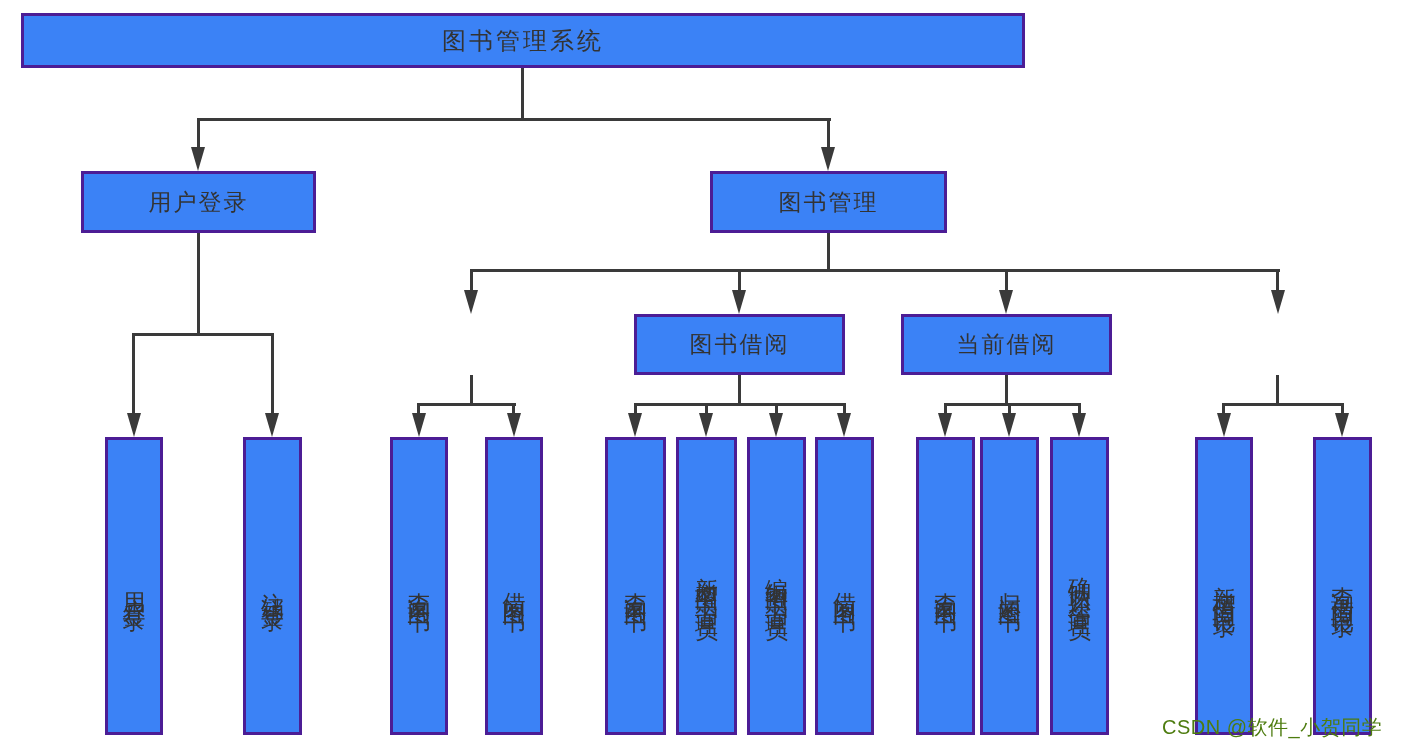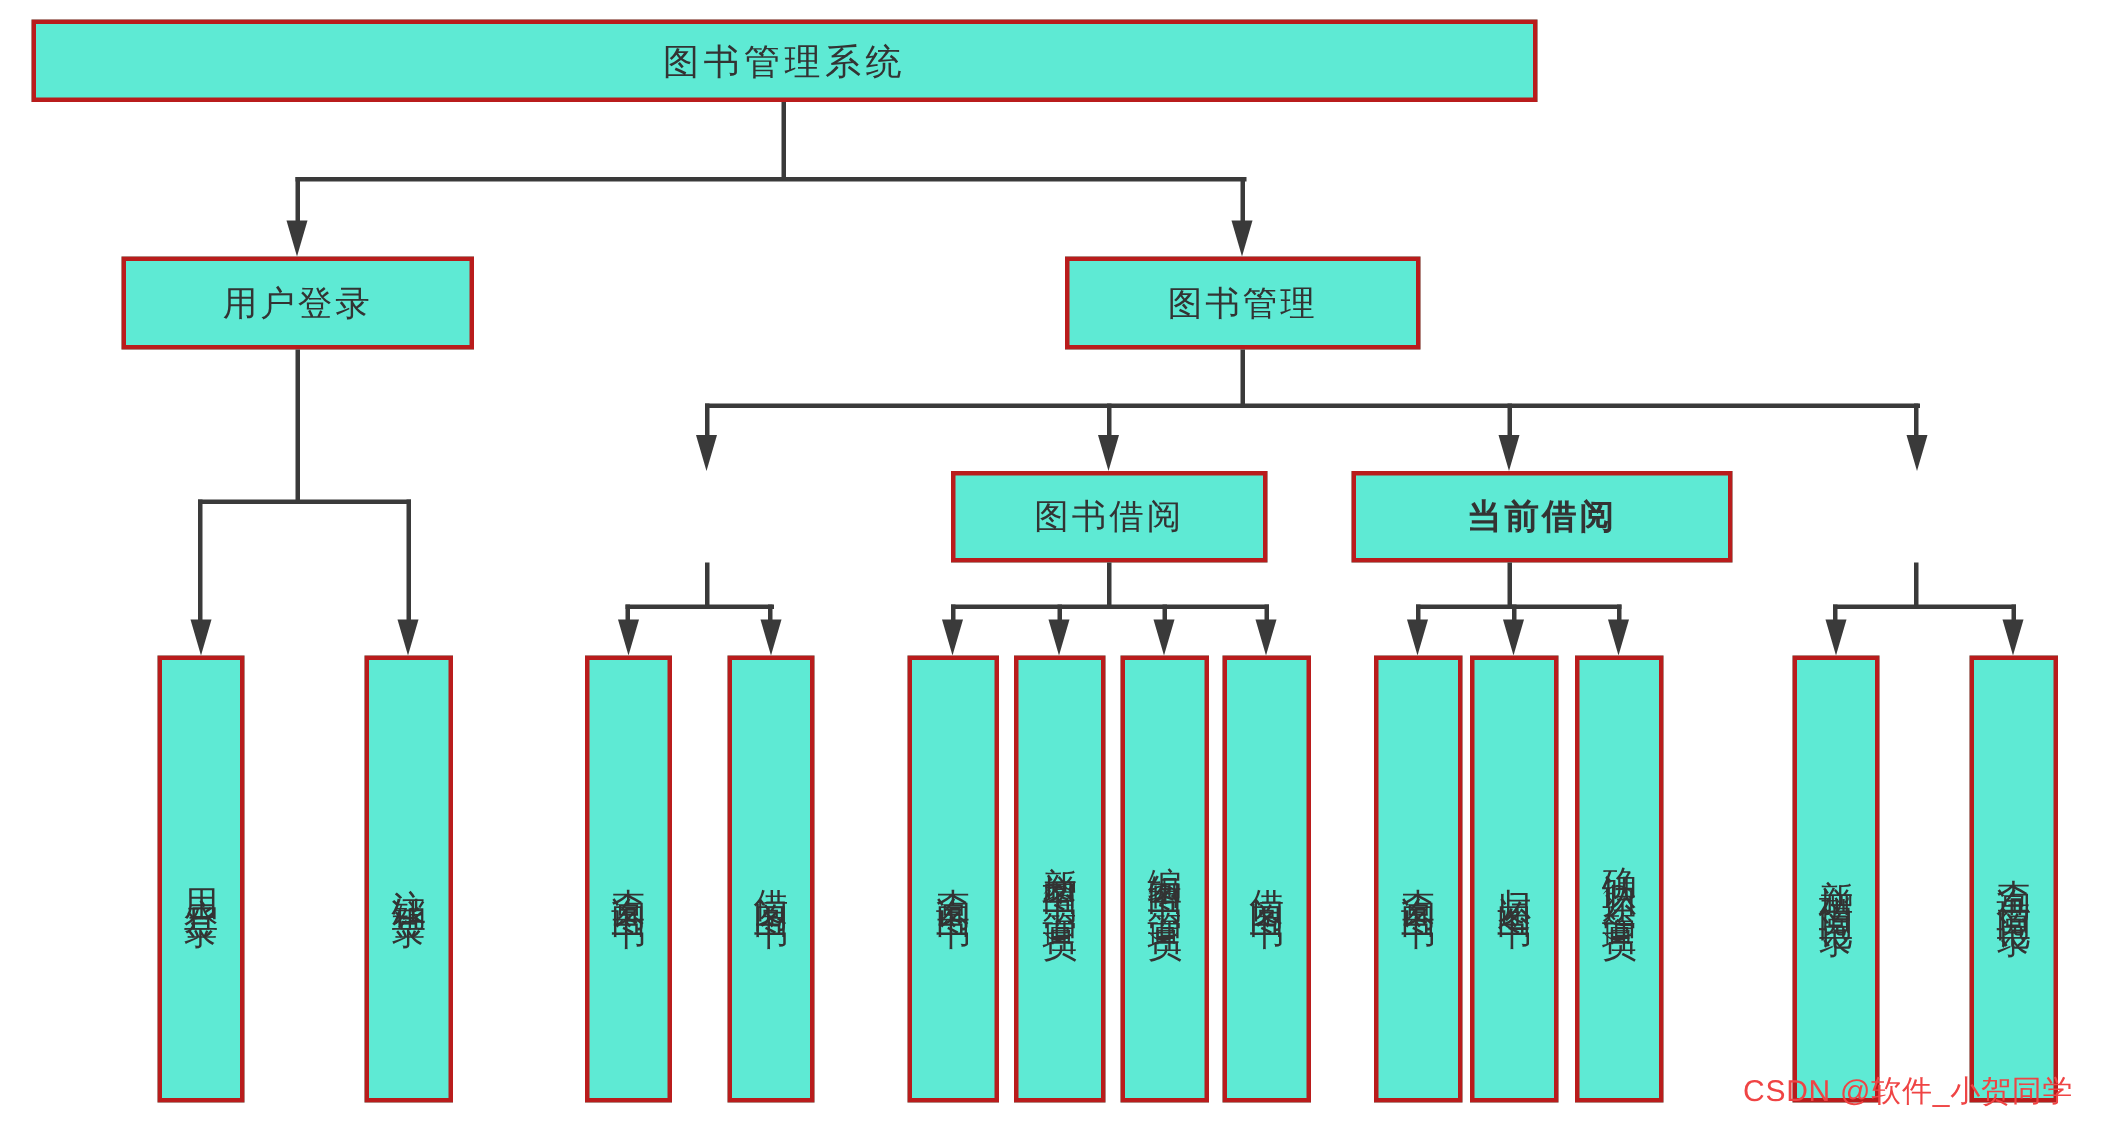--- a/index.html
+++ b/index.html
@@ -1,29 +1,29 @@
 <!DOCTYPE html>
 <html><head>
 <meta charset="utf-8">
 <style>
   html,body{margin:0;padding:0;background:#ffffff;}
   body{font-family:"Liberation Sans",sans-serif;color:#333333;}
   .canvas{position:relative;width:1405px;height:747px;background:#ffffff;overflow:hidden;}
-  .box{position:absolute;box-sizing:border-box;background:#5eead4;border:3px solid #b91c1c;
+  .box{position:absolute;box-sizing:border-box;background:#3b82f6;border:3px solid #4c1d95;
        display:flex;align-items:center;justify-content:center;}
   .hlabel{font-size:23px;letter-spacing:2px;color:#333333;white-space:nowrap;}
   .root .hlabel{font-size:24px;letter-spacing:3px;}
   .vtext{writing-mode:vertical-rl;text-orientation:mixed;font-size:23px;letter-spacing:6px;
          color:#333333;line-height:1;}
   .vline{position:absolute;width:3px;background:#3a3a3a;}
   .hline{position:absolute;height:3px;background:#3a3a3a;}
   .arrow{position:absolute;width:0;height:0;
          border-left:7px solid transparent;border-right:7px solid transparent;
          border-top:24px solid #3a3a3a;}
-  .watermark{position:absolute;left:1162px;top:714px;font-size:20px;color:#ef4444;
+  .watermark{position:absolute;left:1162px;top:714px;font-size:20px;color:#4d7c0f;
              letter-spacing:0.5px;white-space:nowrap;z-index:9;}
 </style>
 </head>
 <body>
 
 <div class="canvas">
 
   <div class="box root" style="left:21px;top:13px;width:1004px;height:55px;">
     <span class="hlabel">图书管理系统</span>
   </div>
@@ -56,21 +56,21 @@
   <div class="vline" style="left:738px;top:269px;height:25px;"></div>
   <div class="arrow" style="left:732px;top:290px;"></div>
   <div class="vline" style="left:1005px;top:269px;height:25px;"></div>
   <div class="arrow" style="left:999px;top:290px;"></div>
   <div class="vline" style="left:1276px;top:269px;height:25px;"></div>
   <div class="arrow" style="left:1271px;top:290px;"></div>
 
   <div class="box" style="left:634px;top:314px;width:211px;height:61px;">
     <span class="hlabel">图书借阅</span>
   </div>
-  <div class="box" style="left:901px;top:314px;width:254px;height:61px;font-weight:bold;">
+  <div class="box" style="left:901px;top:314px;width:211px;height:61px;">
     <span class="hlabel">当前借阅</span>
   </div>
 
   <div class="vline" style="left:470px;top:375px;height:31px;"></div>
   <div class="hline" style="left:417px;top:403px;width:99px;"></div>
   <div class="vline" style="left:417px;top:403px;height:14px;"></div>
   <div class="arrow" style="left:412px;top:413px;"></div>
   <div class="vline" style="left:512px;top:403px;height:14px;"></div>
   <div class="arrow" style="left:507px;top:413px;"></div>
 

